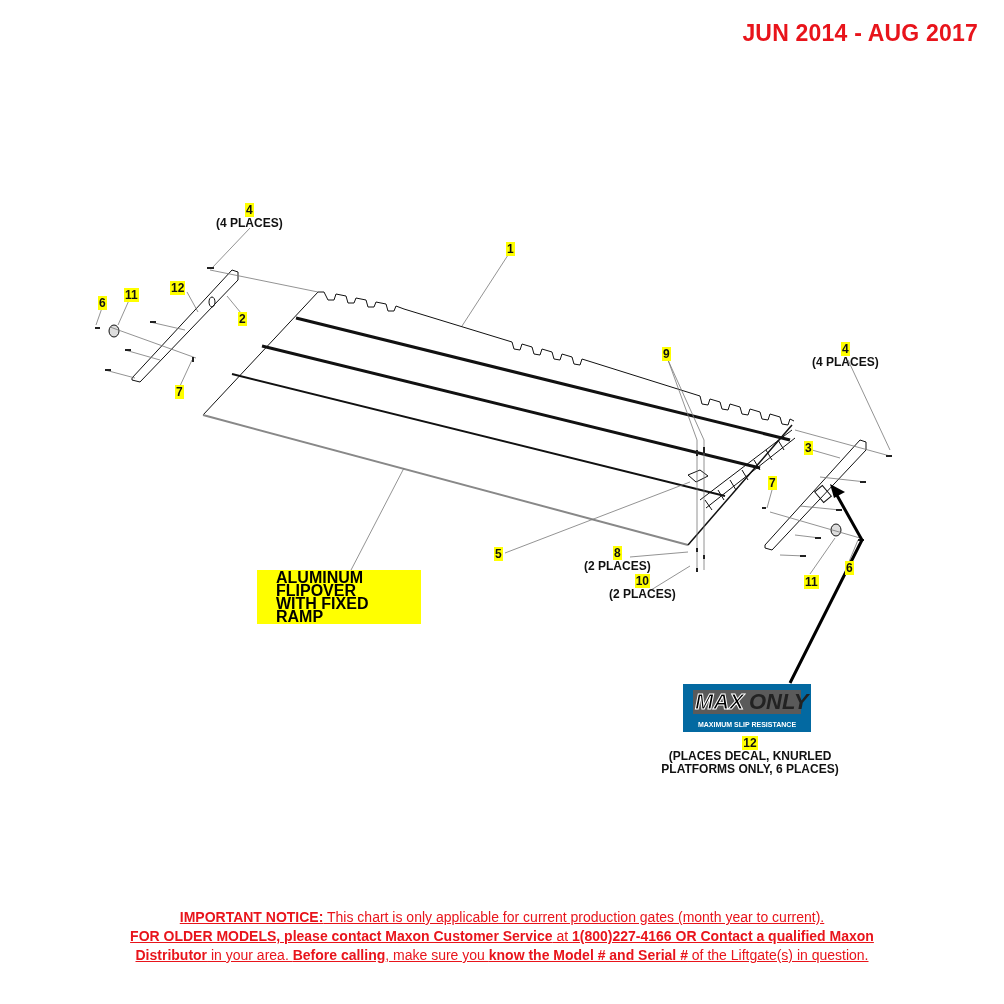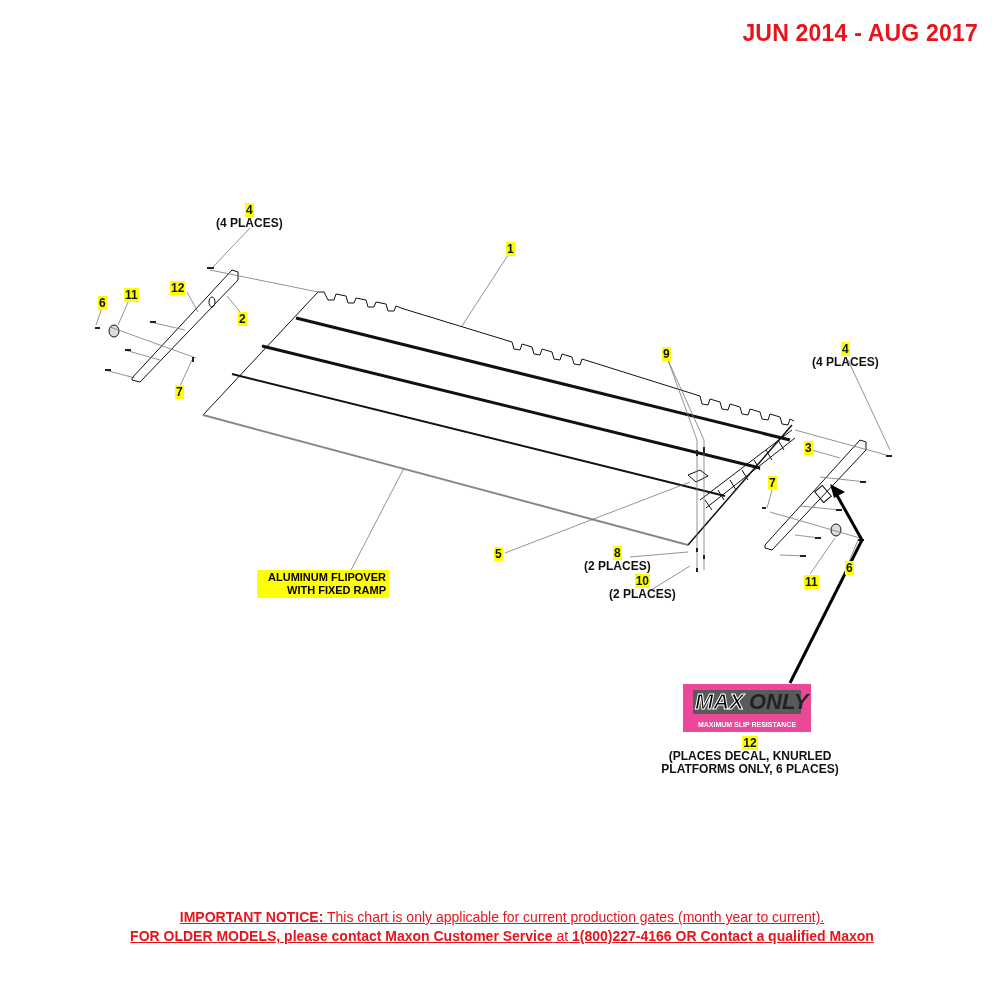--- a/index.html
+++ b/index.html
@@ -2,22 +2,22 @@
 <html><head>
 <meta charset="utf-8">
 <style>
   html, body { margin:0; padding:0; background:#ffffff; }
   body { width:1004px; height:1004px; position:relative; overflow:hidden; font-family:"Liberation Sans", sans-serif; }
   .date-range { position:absolute; top:20px; right:26px; color:#e8141b; font-weight:bold; font-size:23px; letter-spacing:0.2px; }
   svg.drawing { position:absolute; left:0; top:0; }
   .callout { position:absolute; font-weight:bold; font-size:12px; color:#111; text-align:center; line-height:13px; white-space:nowrap; }
   .num { background:#ffff00; padding:0 1px; }
   .plain { display:block; }
-  .ramp-label { position:absolute; left:257px; top:570px; background:#ffff00; font-weight:bold; font-size:11px; text-align:right; line-height:13px; padding:1px 3px; width:126px; }
-  .decal { position:absolute; left:683px; top:684px; width:128px; height:48px; background:#ec4899; }
+  .ramp-label { position:absolute; left:257px; top:570px; background:#ffff00; font-weight:bold; font-size:16px; text-align:left; line-height:13px; padding:1px 19px; width:126px; }
+  .decal { position:absolute; left:683px; top:684px; width:128px; height:48px; background:#0369a1; }
   .decal .brand { position:absolute; left:10px; top:6px; width:108px; height:24px; background:#5a5a5a; }
   .decal .brand span { position:absolute; top:0; font-weight:bold; font-size:22px; line-height:24px; font-style:italic; }
   .decal .brand .max { left:2px; color:#000; -webkit-text-stroke:1px #fff; }
   .decal .brand .grip { left:56px; color:#222; }
   .decal .tag { position:absolute; left:0; right:0; bottom:4px; color:#fff; font-size:7px; font-weight:bold; text-align:center; }
   .notice { position:absolute; left:0; right:0; top:908px; color:#e8141b; font-size:14px; line-height:19px; text-align:center;text-decoration:underline; }
   .notice b { font-weight:bold; }
 </style>
 </head>
 <body>
@@ -157,13 +157,14 @@
 
 <div class="callout" style="left:660px;top:737px;width:180px;">
   <span class="num">12</span>
   <span class="plain">(PLACES DECAL, KNURLED</span>
   <span class="plain">PLATFORMS ONLY, 6 PLACES)</span>
 </div>
 
 <div class="notice">
   <div><b>IMPORTANT NOTICE:</b><span> This chart is only applicable for current production gates (month year to current).</span></div>
   <div><b>FOR OLDER MODELS, please contact Maxon Customer Service</b><span> at </span><b>1(800)227-4166 OR Contact a qualified Maxon</b></div>
+  <div><b>Distributor</b><span> in your area. </span><b>Before calling</b><span>, make sure you </span><b>know the Model # and Serial #</b><span> of the Liftgate(s) in question.</span></div>
 </div>
 
 </body></html>

